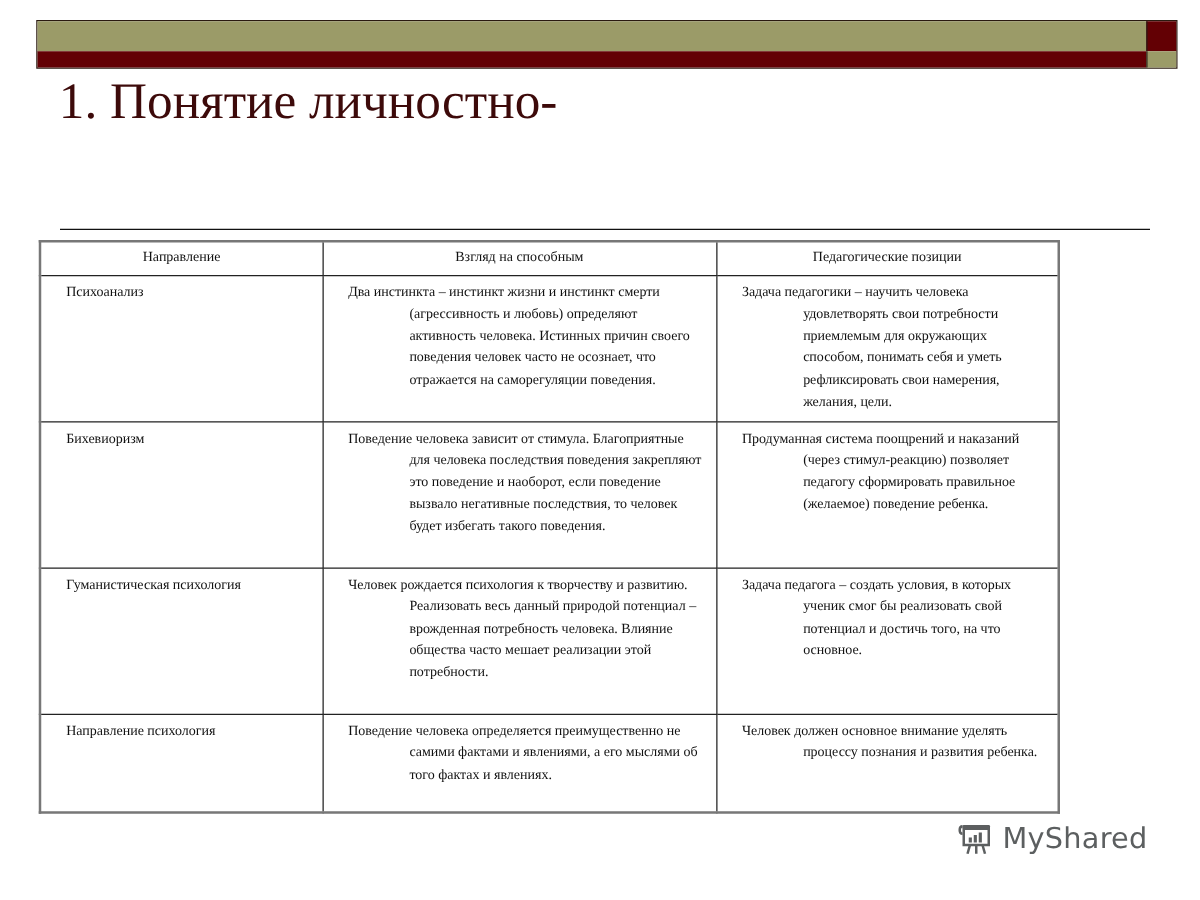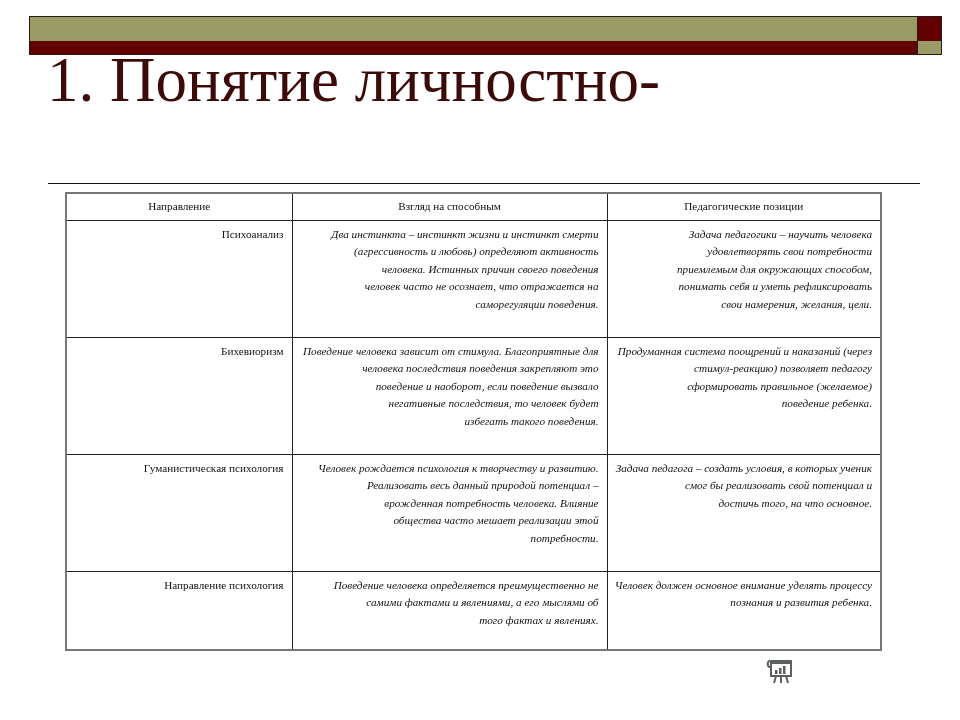--- a/index.html
+++ b/index.html
@@ -53,73 +53,72 @@
       background: #9b9b68;
       border-left: 1px solid #2a1a10;
       box-sizing: border-box;
     }
     .title {
       position: absolute;
       left: 47px;
       top: 52px;
       width: 860px;
       font-family: "Liberation Serif", "DejaVu Serif", serif;
-      font-size: 63px;
+      font-size: 41px;
       line-height: 56px;
       color: #3d0a0a;
       margin: 0;
       font-weight: normal;
       letter-spacing: 0px;
     }
     .title span { display: block; }
     .title-rule {
       position: absolute;
       left: 48px;
       top: 183px;
       width: 872px;
       height: 1px;
       background: #111;
     }
     table.main {
       position: absolute;
-      left: 65px;
+      left: 31px;
       top: 192px;
       width: 686px;
       border-collapse: collapse;
       font-family: "Liberation Serif", "DejaVu Serif", serif;
       font-size: 11.2px;
       line-height: 17.6px;
       color: #111;
       border: 2px solid #777;
       table-layout: fixed;
     }
     table.main th, table.main td {
       border: 1px solid #222;
       vertical-align: top;
-      padding: 5px 8px 4px 6px;
-      text-align: right;
+      padding: 5px 8px 4px 20px;
+      text-align: left;
       font-weight: normal;
     }
     table.main th {
       text-align: center;
       height: 16px;
       padding: 4px 8px 4px 8px;
     }
     table.main tr.r1 td { height: 107px; }
     table.main tr.r2 td { height: 107px; }
     table.main tr.r3 td { height: 107px; }
     table.main tr.r4 td { height: 68px; }
     .col1 { width: 226px; }
     .col2 { width: 315px; }
     .col3 { width: 274px; }
     .hang {
       display: block;
       padding-left: 49px;
       text-indent: -49px;
-      font-style: italic;
     }
     .watermark {
       position: absolute;
       left: 766px;
       top: 656px;
       display: flex;
       align-items: center;
       gap: 6px;
     }
     .wm-icon {
@@ -206,13 +205,14 @@
     <rect x="4" y="4" width="22" height="3" rx="1" fill="#5c5f60"></rect>
     <path d="M4 5 C1 5 1 11 4 11" stroke="#5c5f60" stroke-width="2" fill="none"></path>
     <rect x="5" y="7" width="20" height="13" fill="none" stroke="#5c5f60" stroke-width="2"></rect>
     <rect x="9" y="14" width="2.5" height="4" fill="#5c5f60"></rect>
     <rect x="13" y="12" width="2.5" height="6" fill="#5c5f60"></rect>
     <rect x="17" y="10" width="2.5" height="8" fill="#5c5f60"></rect>
     <line x1="10" y1="20" x2="8" y2="27" stroke="#5c5f60" stroke-width="2"></line>
     <line x1="15" y1="20" x2="15" y2="27" stroke="#5c5f60" stroke-width="2"></line>
     <line x1="20" y1="20" x2="22" y2="27" stroke="#5c5f60" stroke-width="2"></line>
   </svg>
+  <span class="wm-text">MyShared</span>
 </div>
 
 </body></html>

